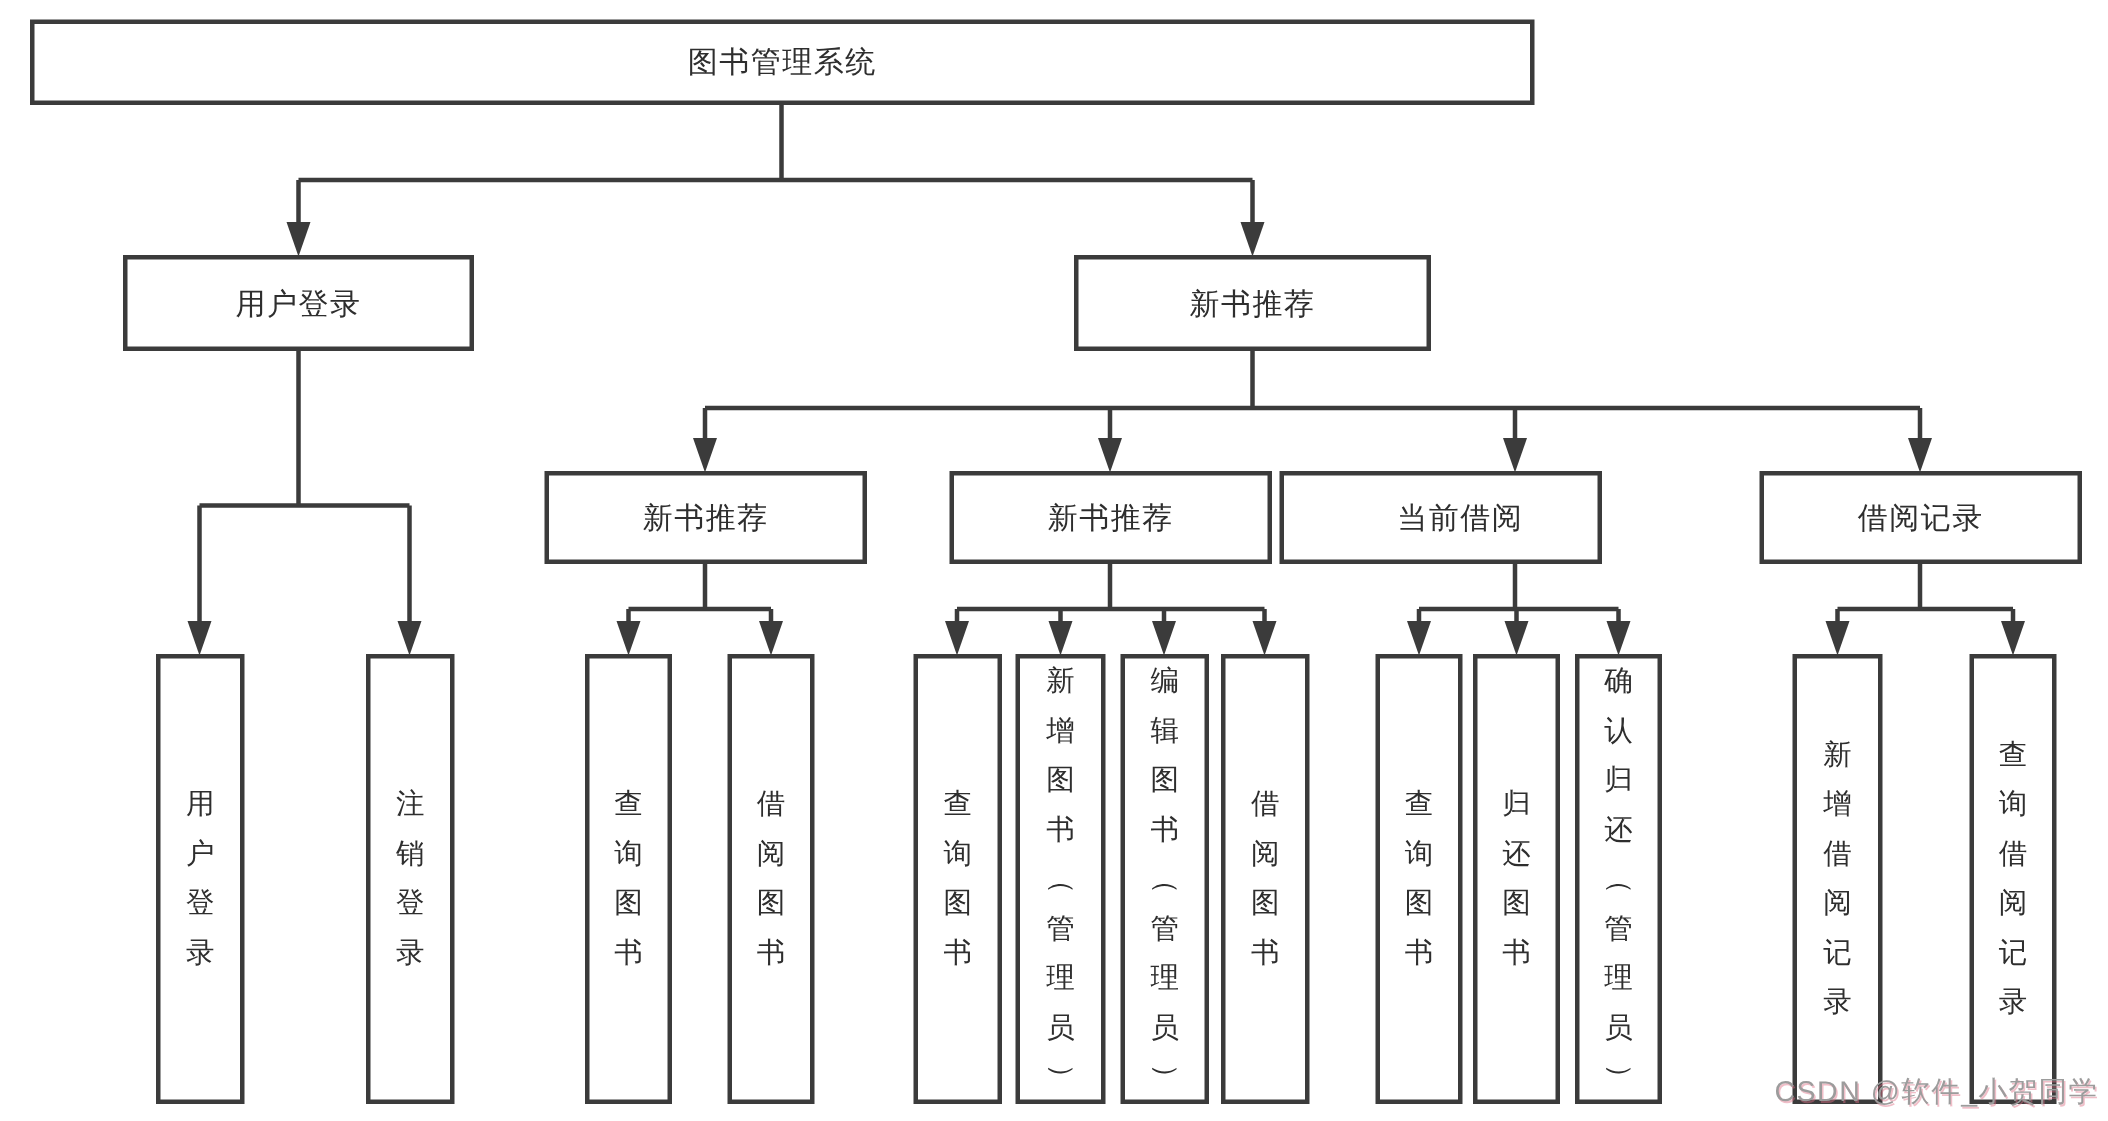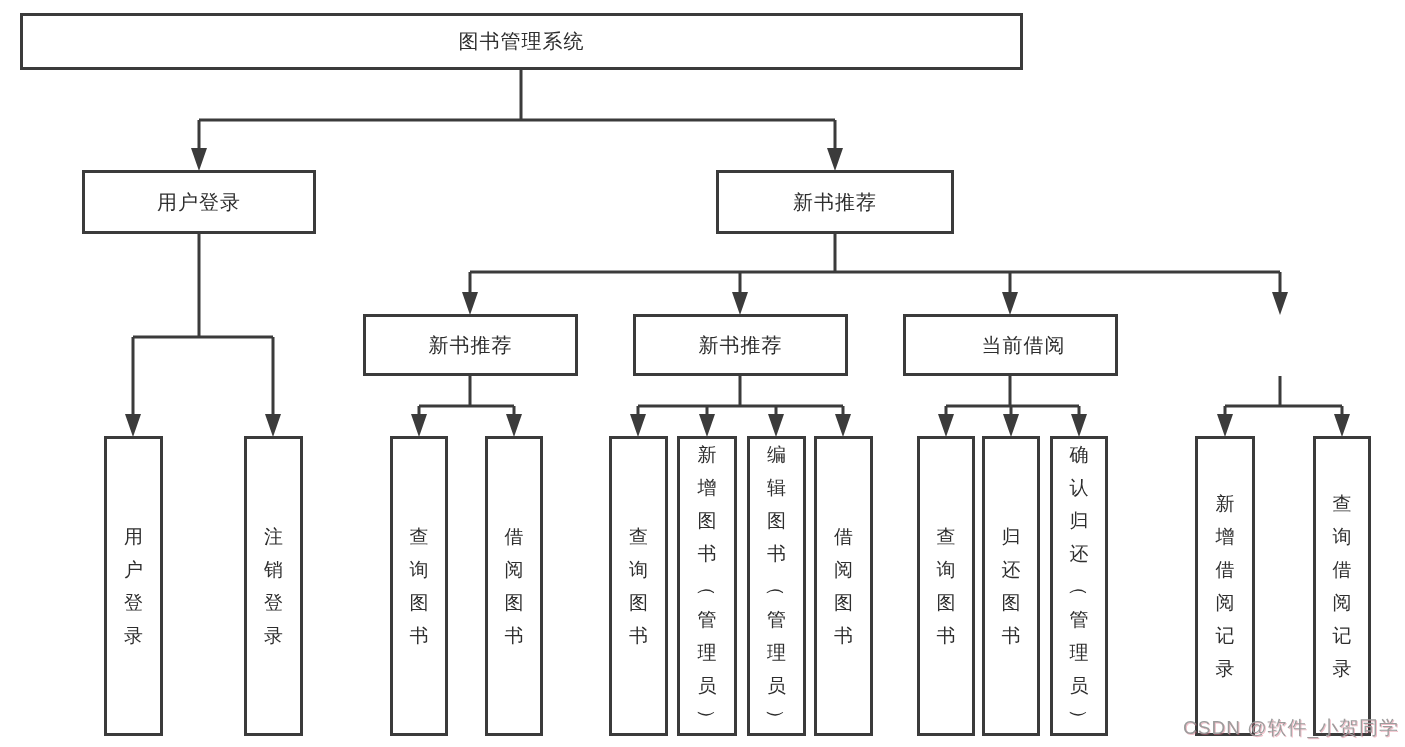--- a/index.html
+++ b/index.html
@@ -105,21 +105,22 @@
     <polygon points="1334,414 1350,414 1342,437"></polygon>
   </svg>
 
   <div class="box" style="left:20px; top:13px; width:1003px; height:57px;">图书管理系统</div>
 
   <div class="box" style="left:82px; top:170px; width:234px; height:64px;">用户登录</div>
   <div class="box" style="left:716px; top:170px; width:238px; height:64px;">新书推荐</div>
 
   <div class="box" style="left:363px; top:314px; width:215px; height:62px;">新书推荐</div>
   <div class="box" style="left:633px; top:314px; width:215px; height:62px;">新书推荐</div>
-  <div class="box" style="left:903px; top:314px; width:215px; height:62px;padding-left:26px;">当前借阅</div>
+  <div class="box" style="left:853px; top:314px; width:215px; height:62px;padding-left:26px;">当前借阅</div>
+  <div class="box" style="left:1173px; top:314px; width:215px; height:62px;">借阅记录</div>
 
   <div class="box leaf" style="left:104px; top:436px; width:59px; height:300px;">
       <span>用</span>
       <span>户</span>
       <span>登</span>
       <span>录</span>
     </div>
   <div class="box leaf" style="left:244px; top:436px; width:59px; height:300px;">
       <span>注</span>
       <span>销</span>

